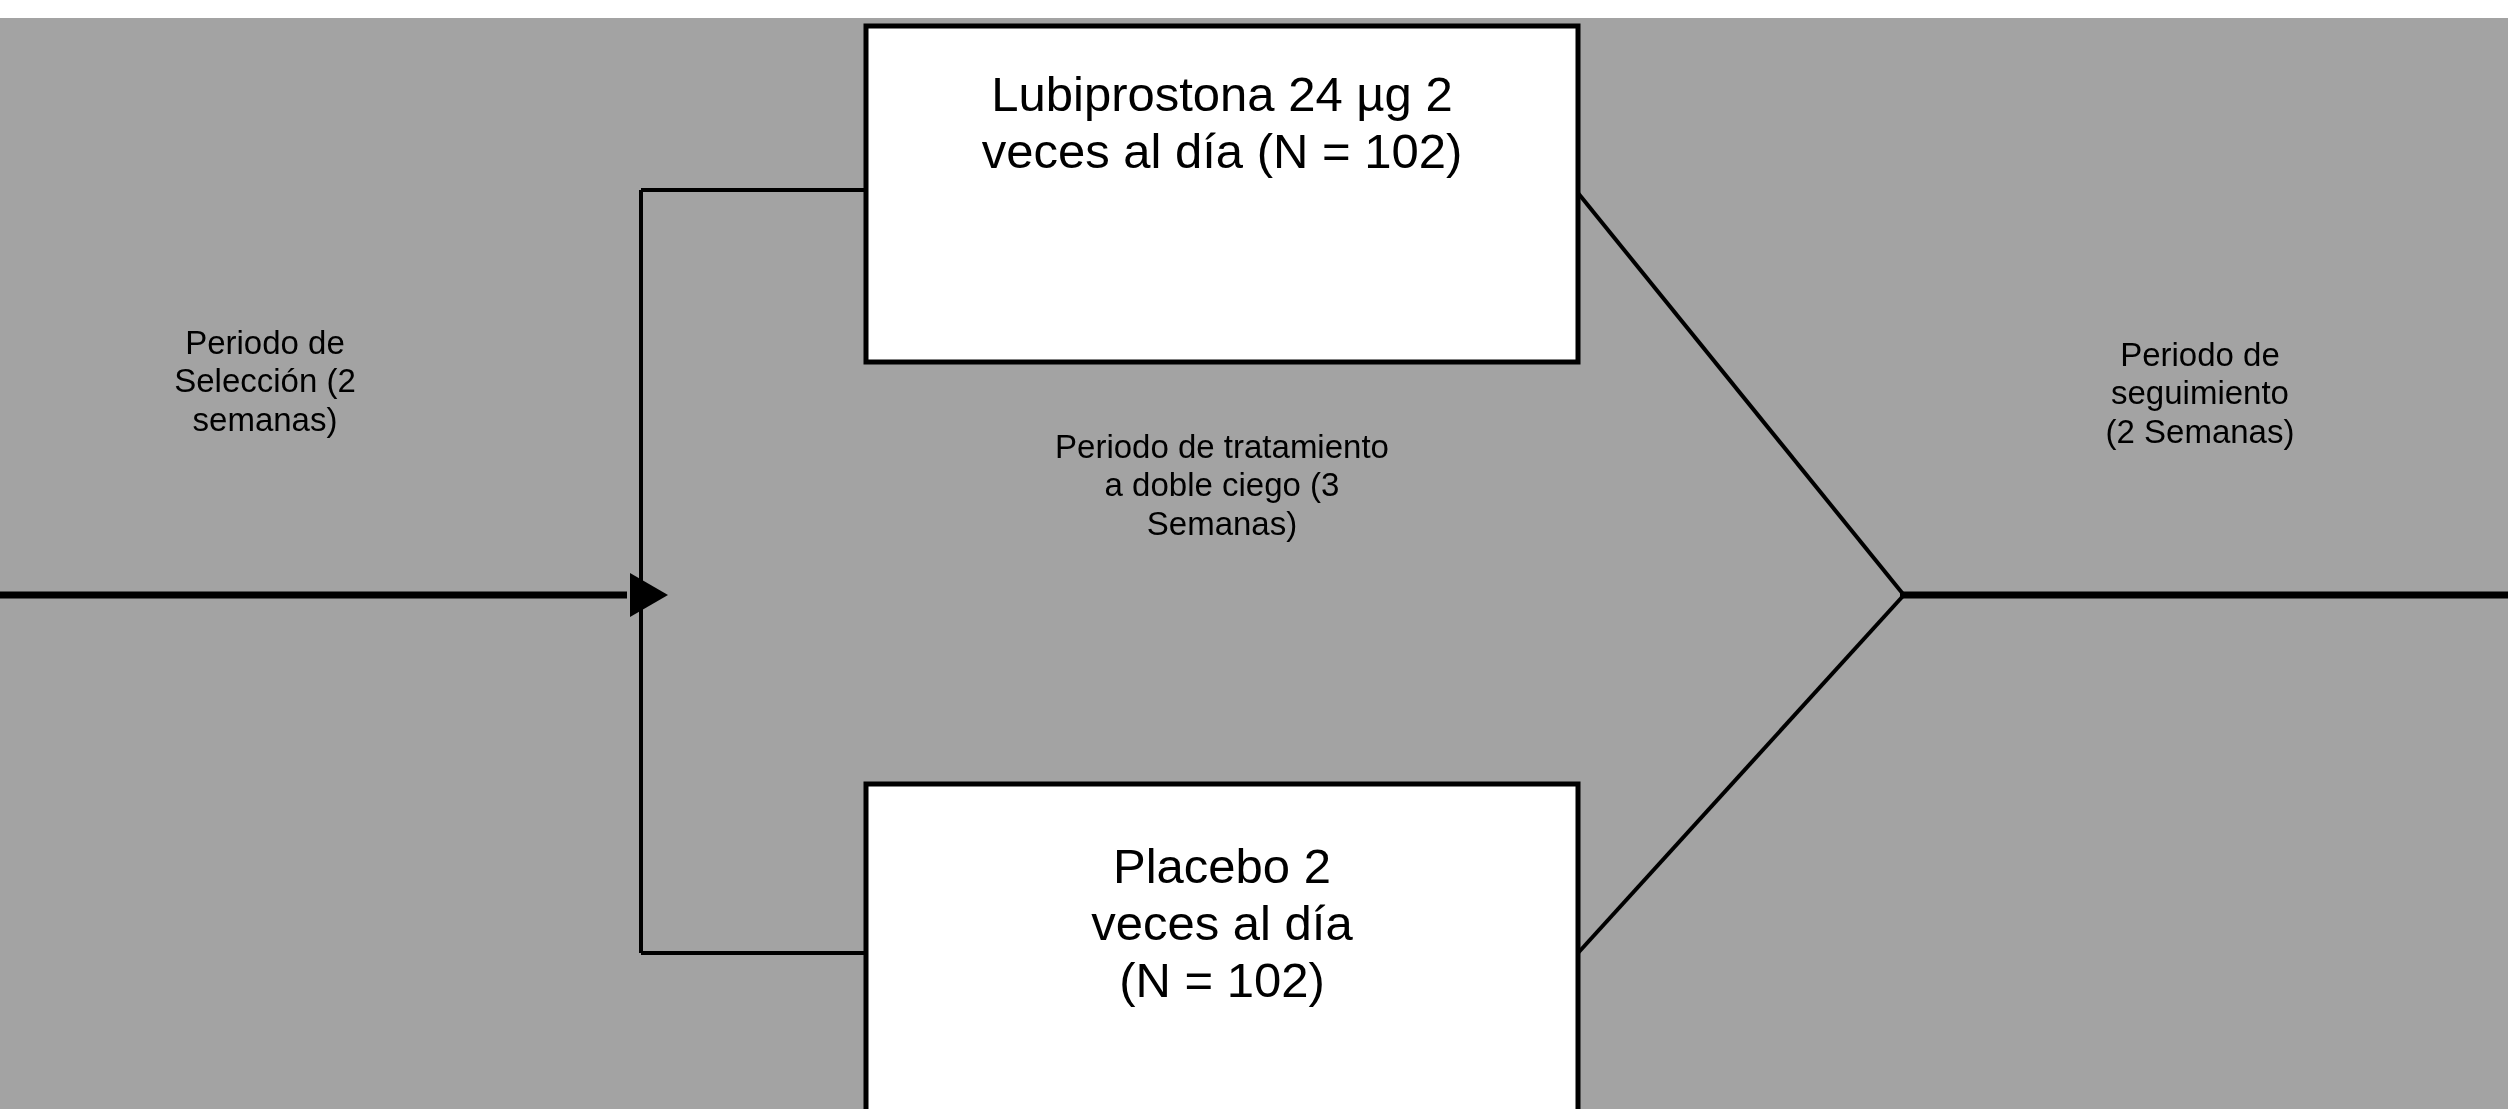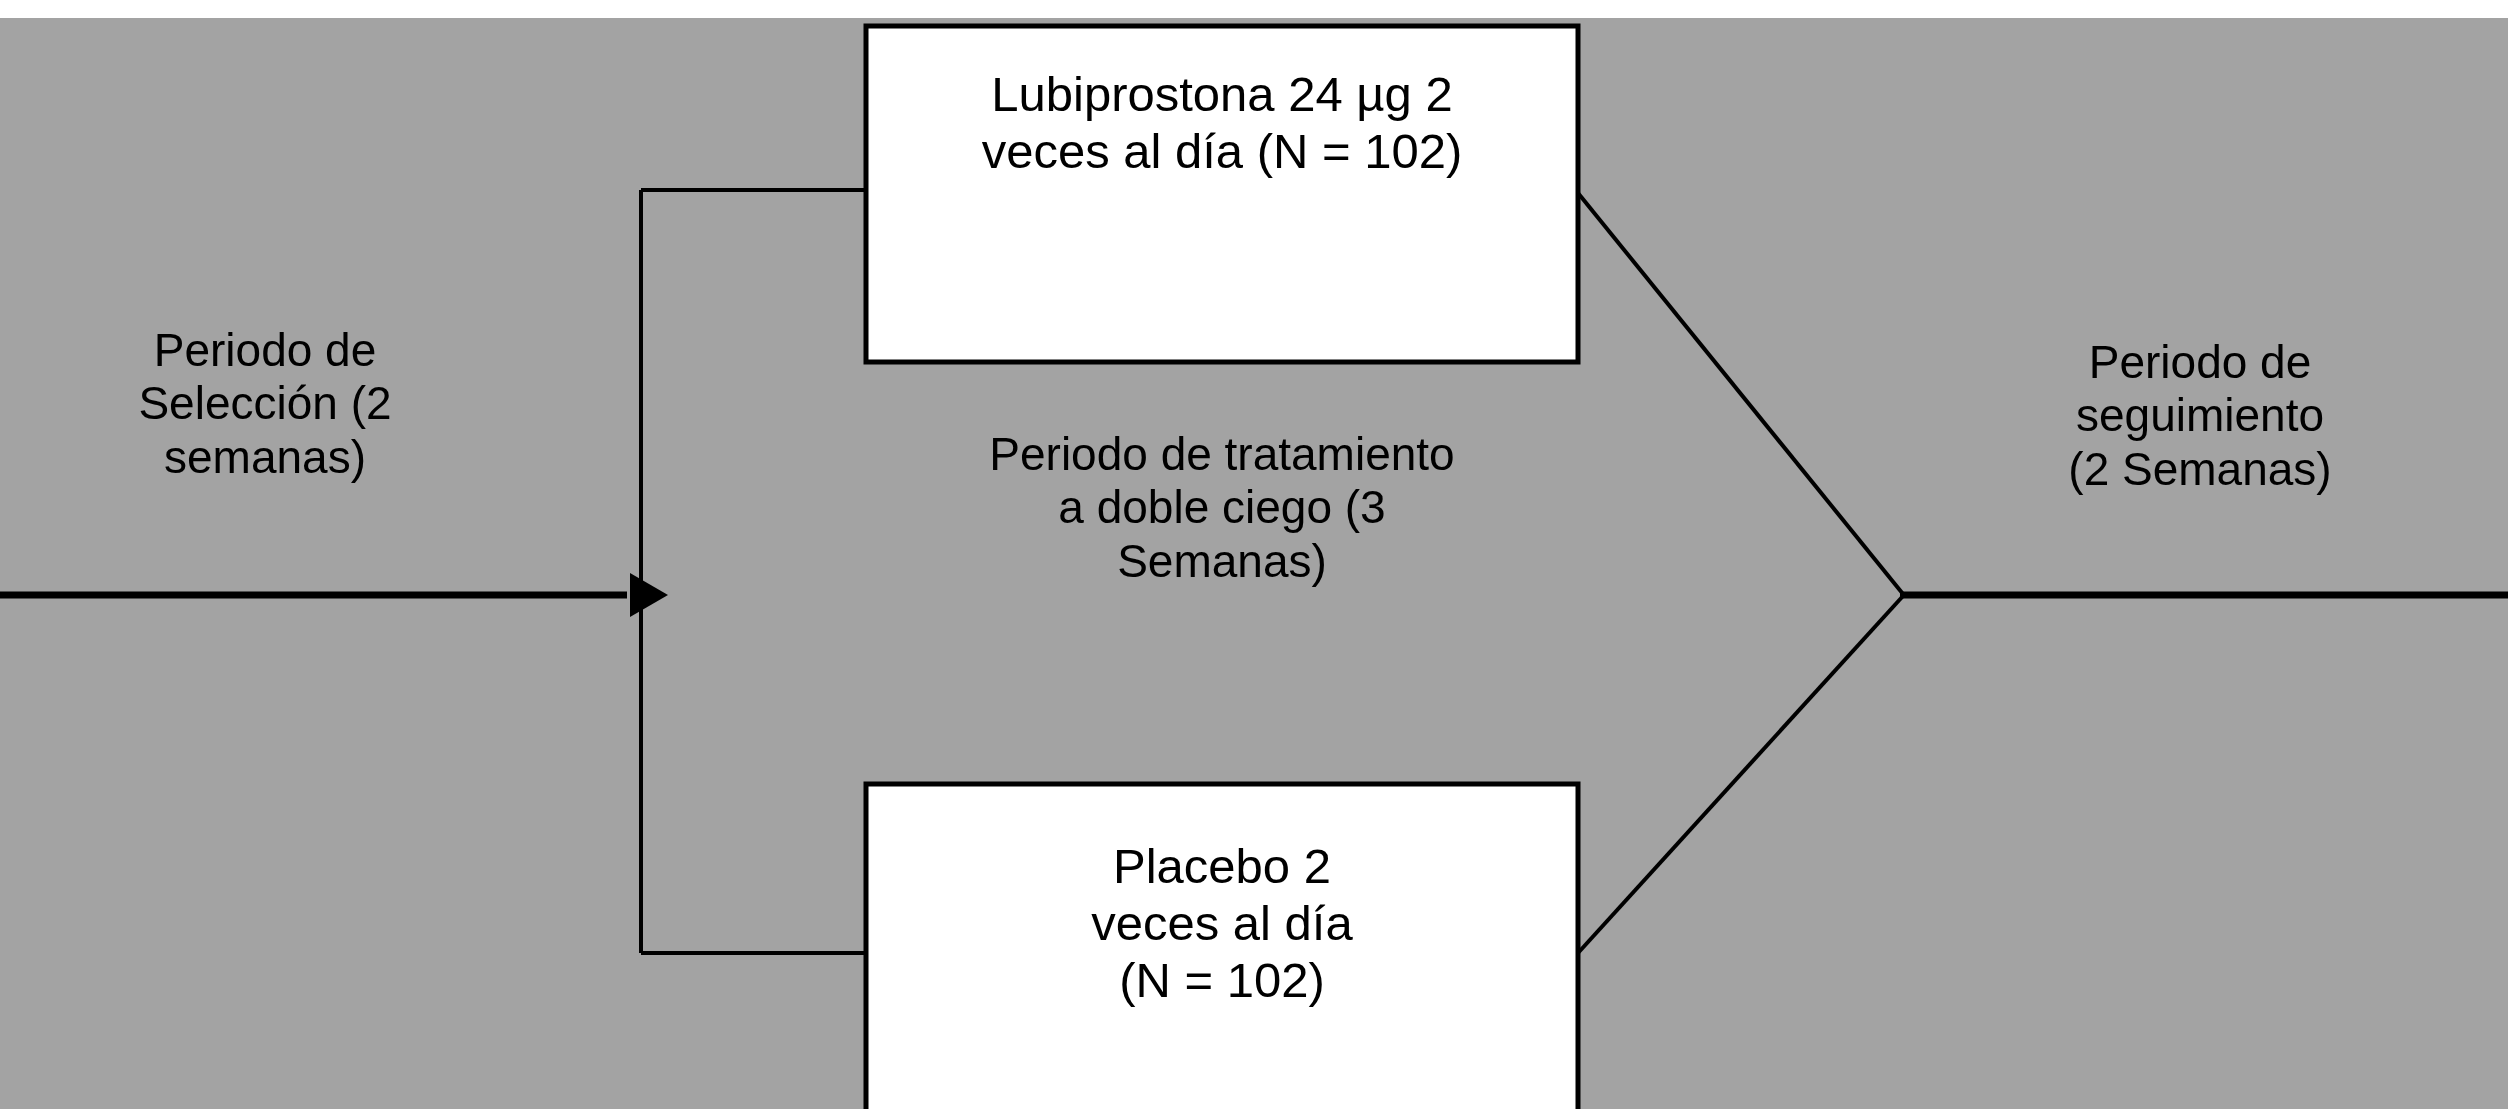--- a/index.html
+++ b/index.html
@@ -51,21 +51,21 @@
     text-align: center;
     line-height: 1.16;
     color: #000000;
     white-space: pre-line;
     font-weight: 400;
   }
   .box-text {
     font-size: 49px;
   }
   .stage-label {
-    font-size: 46px;
+    font-size: 33px;
   }
   #box-top-label {
     left: 864px;
     top: 48px;
     width: 716px;
   }
   #box-bottom-label {
     left: 864px;
     top: 820px;
     width: 716px;

